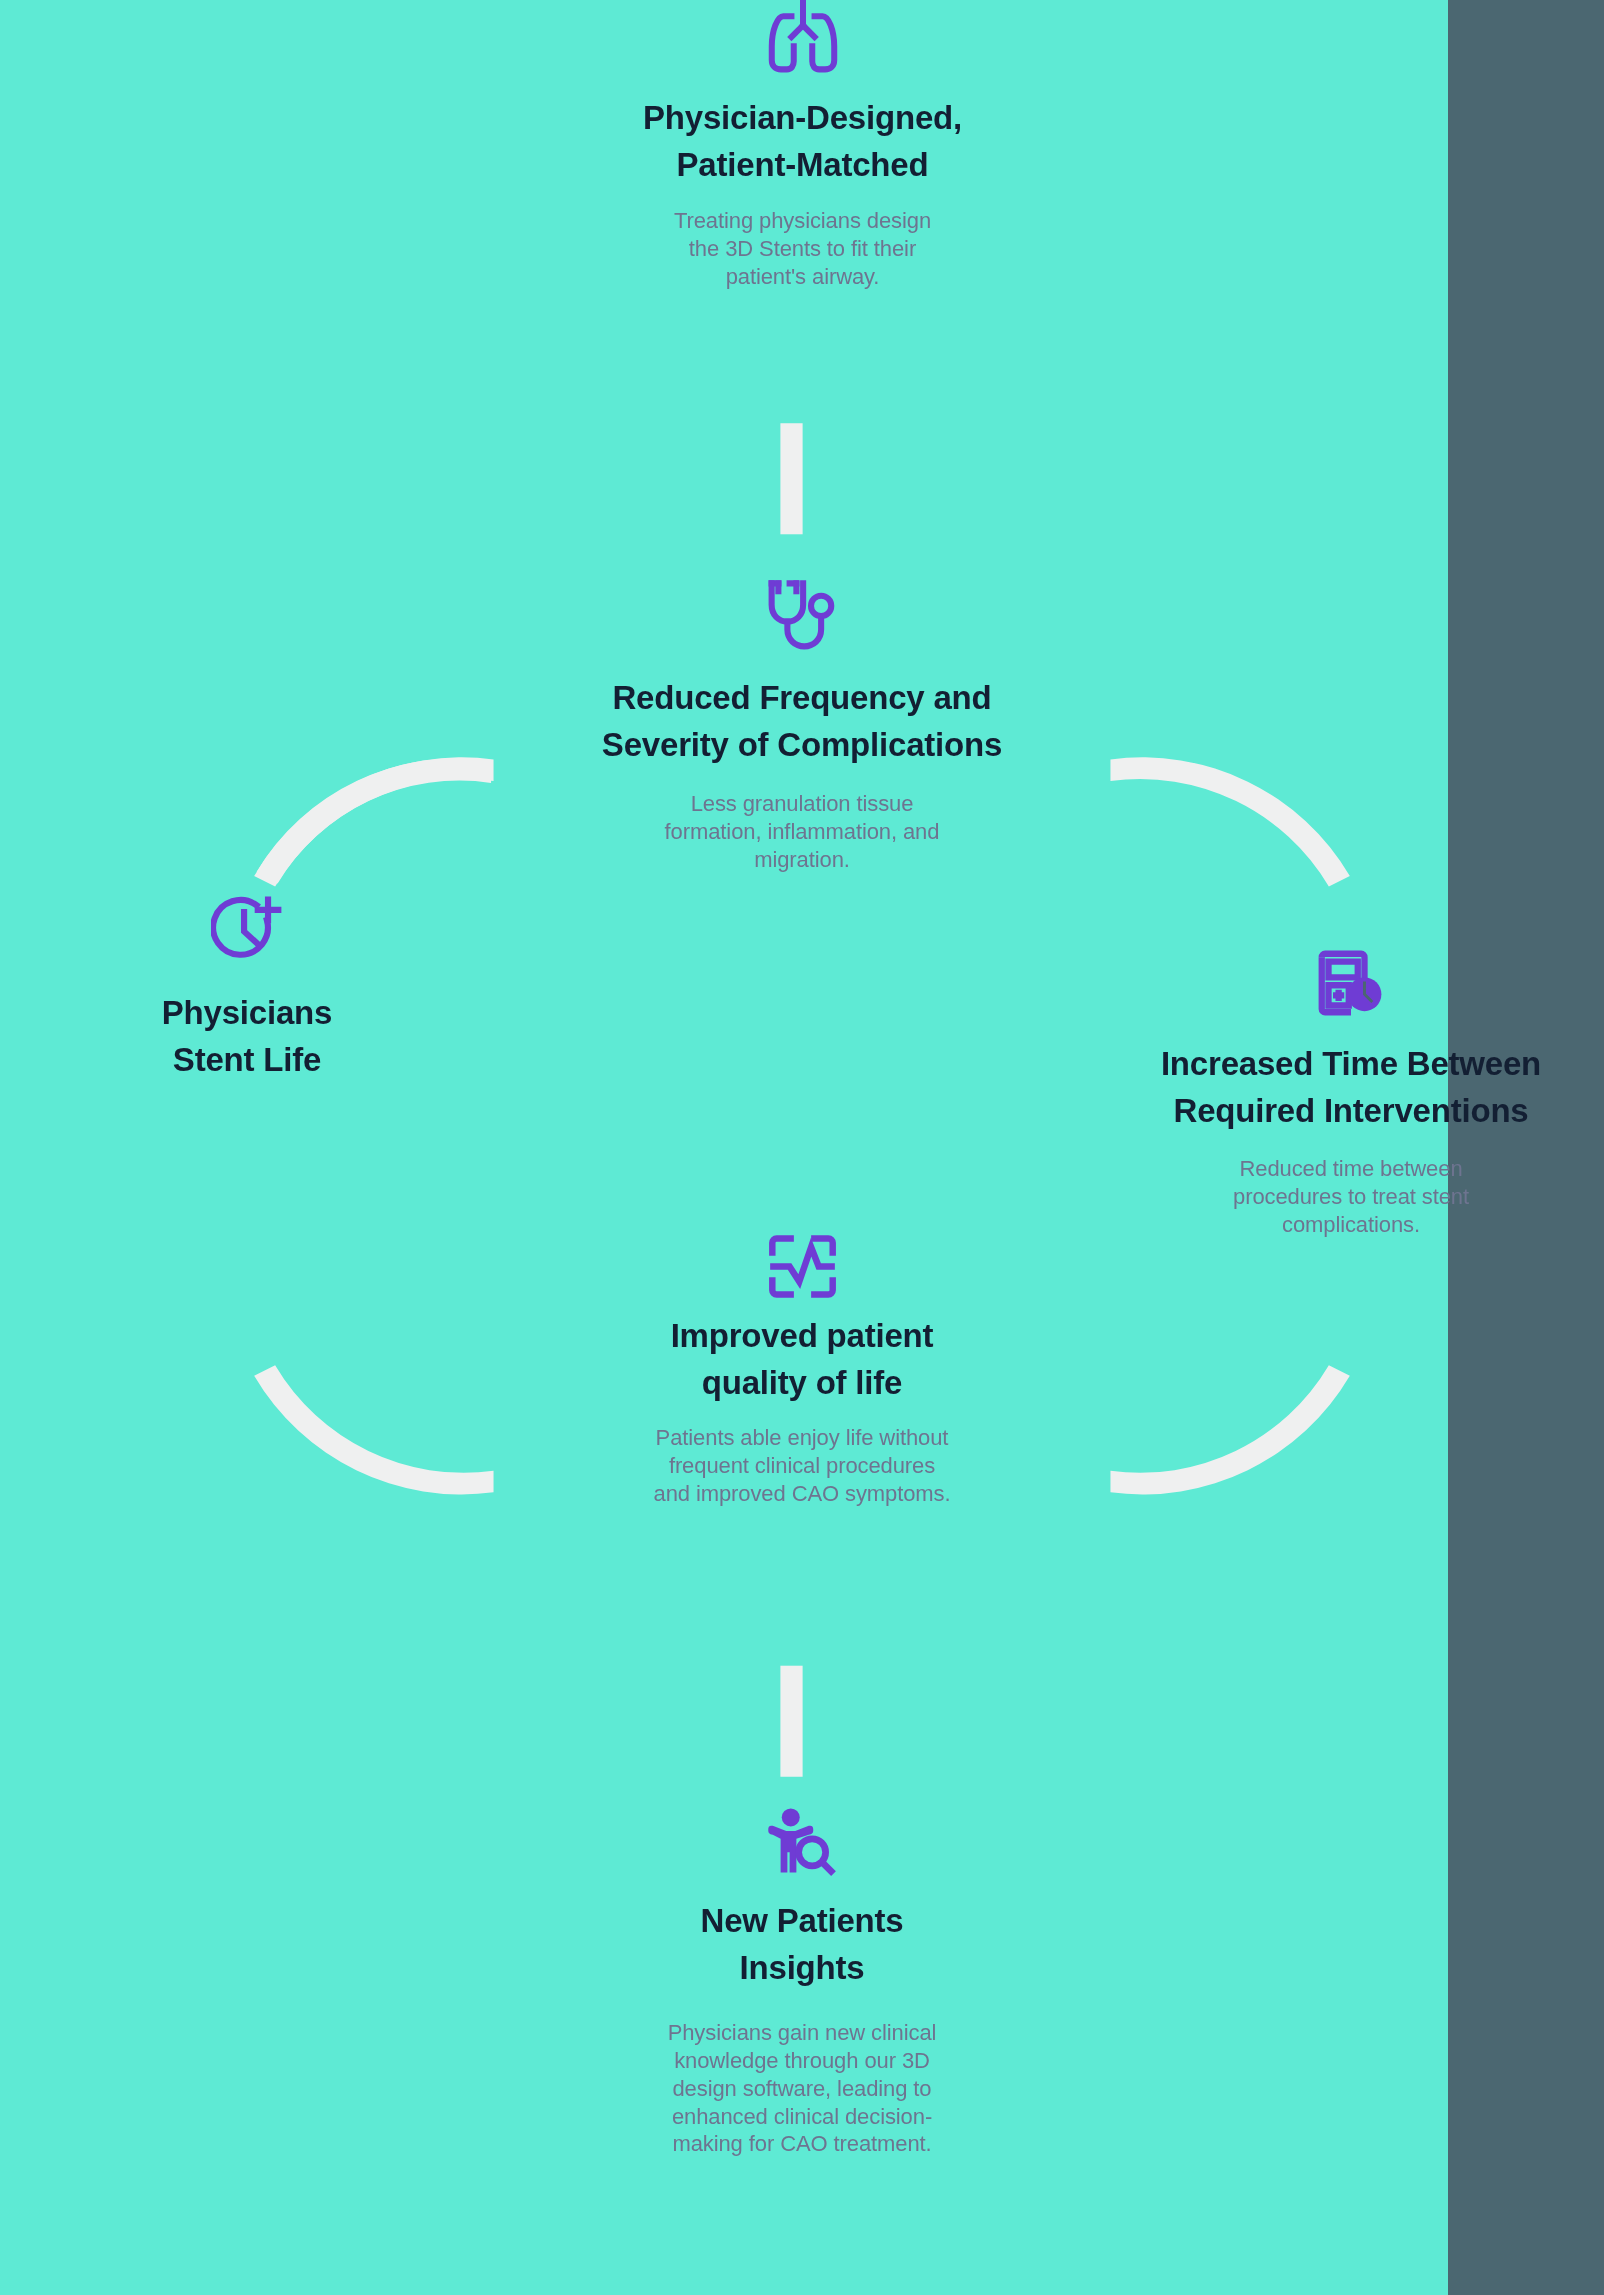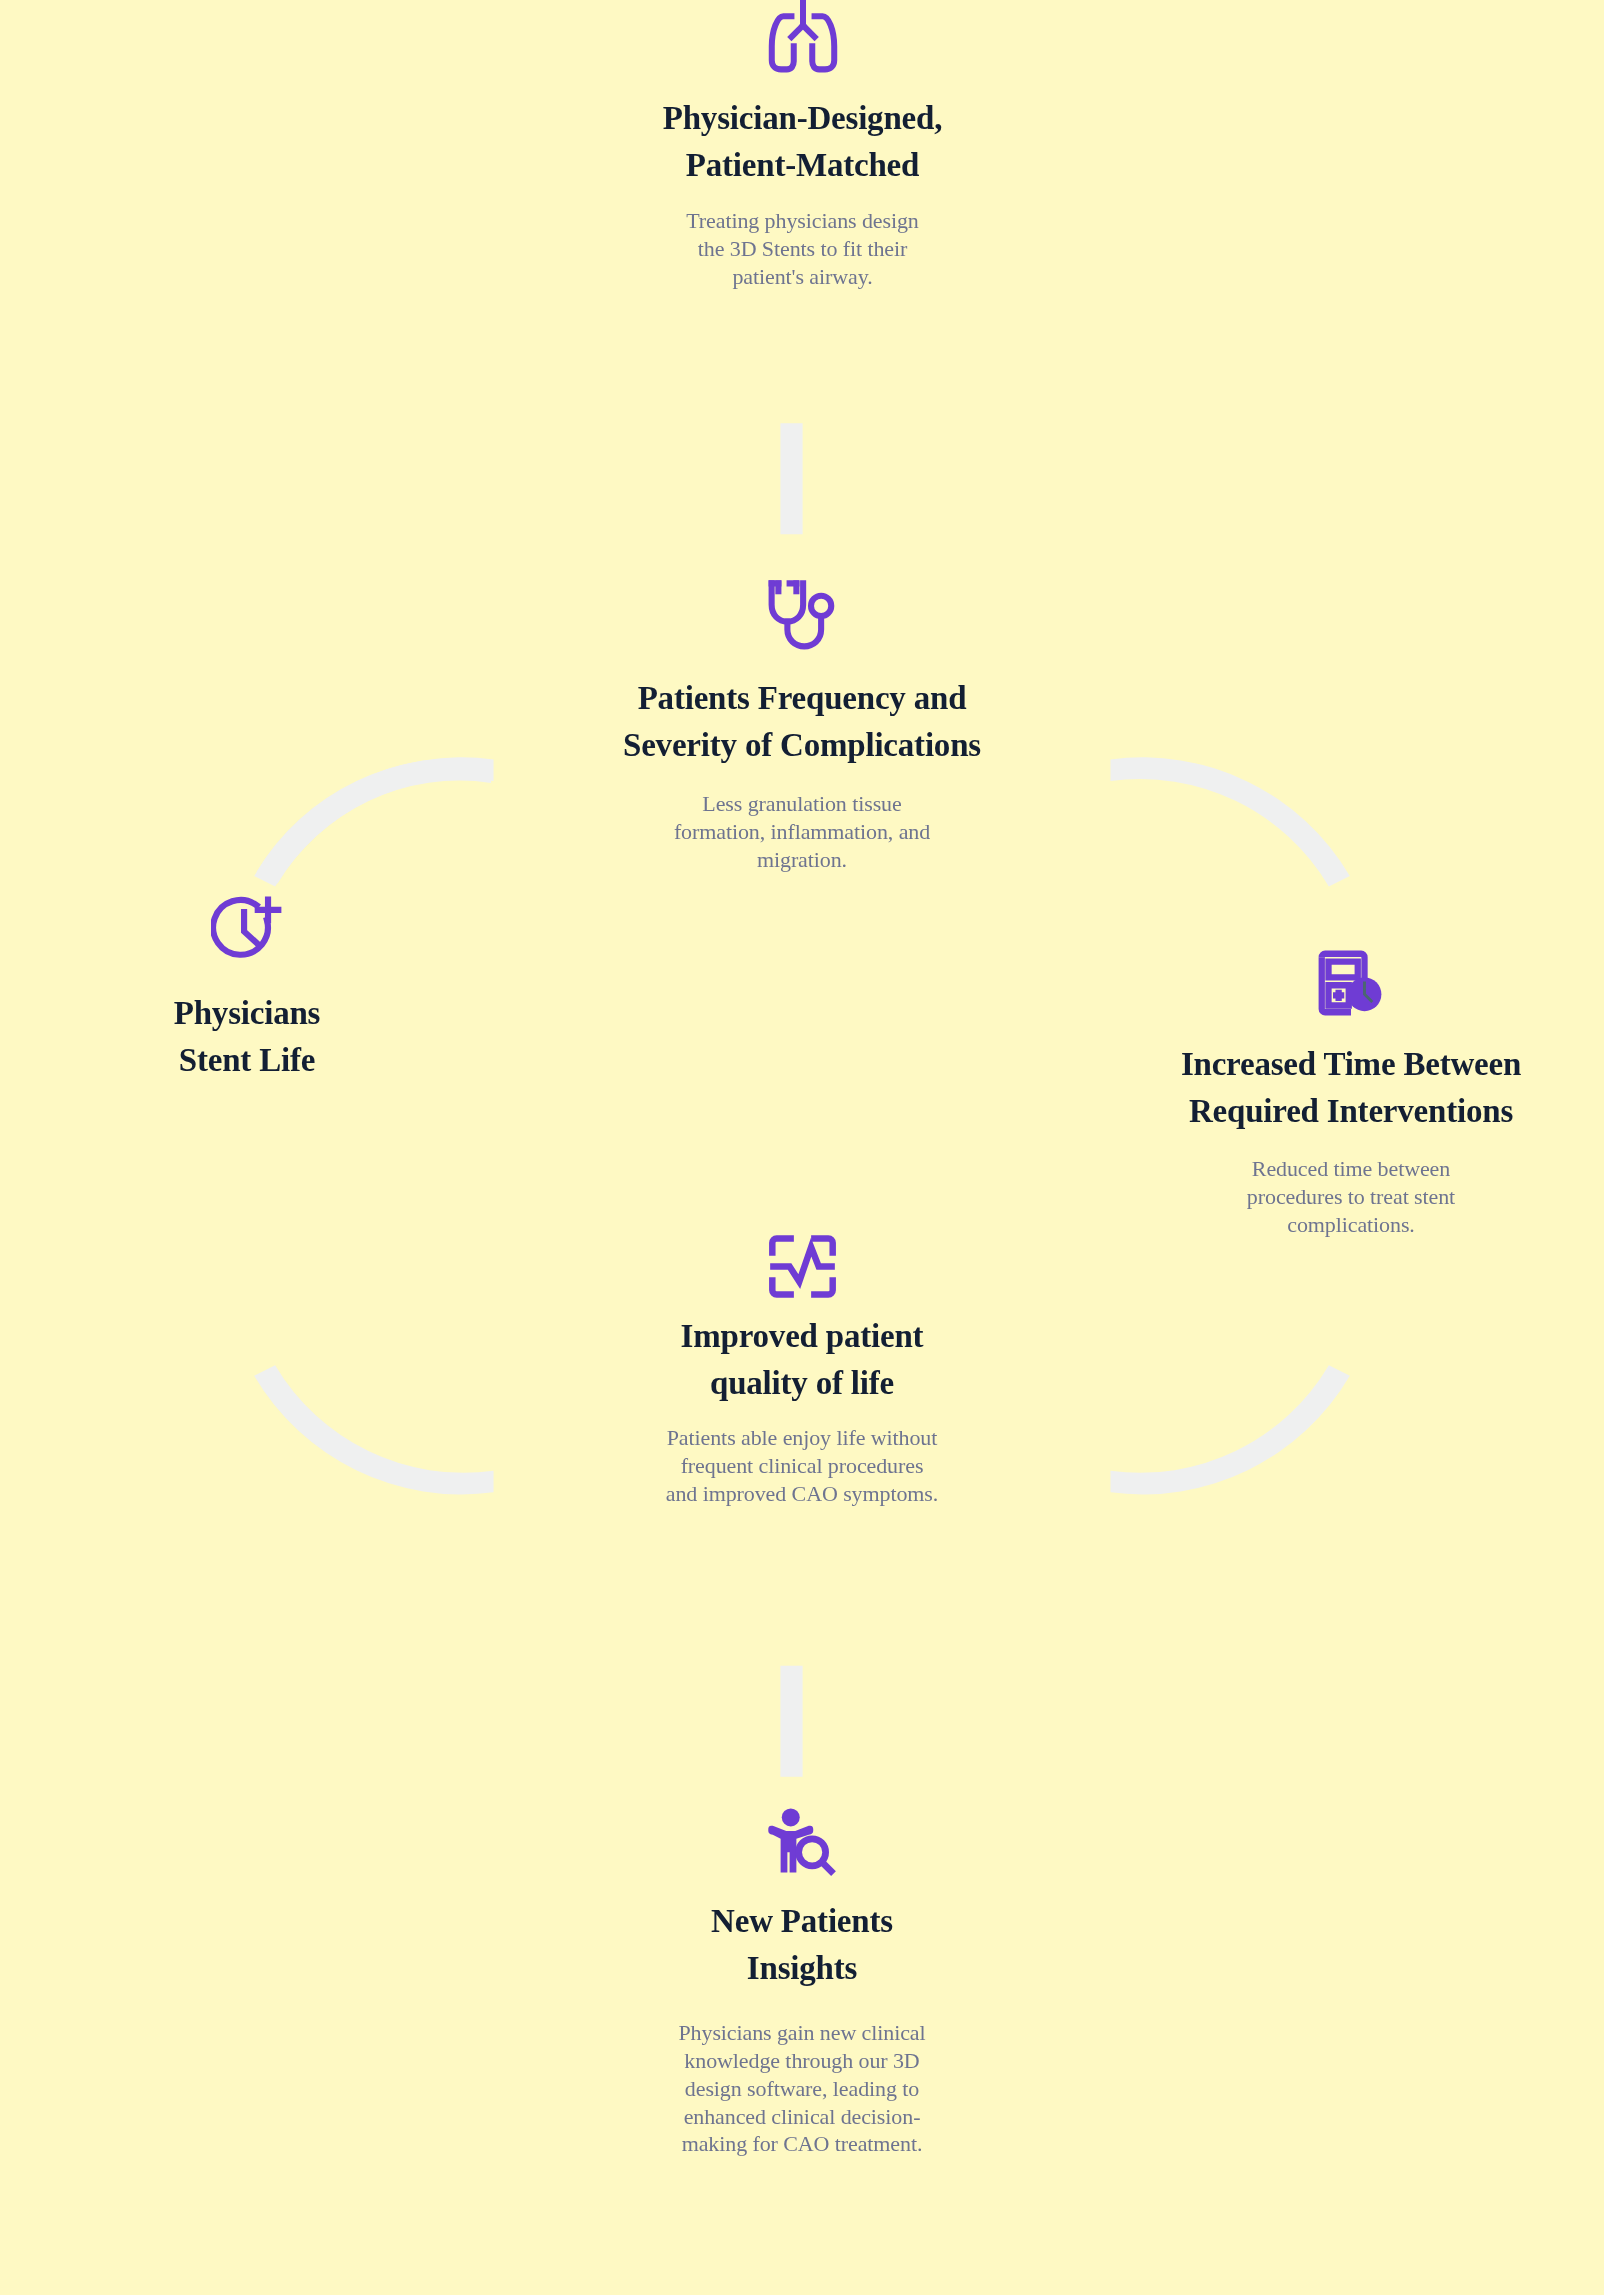--- a/index.html
+++ b/index.html
@@ -12,24 +12,23 @@
     height: 2295px;
     position: relative;
     overflow: hidden;
     font-family: "Liberation Sans", sans-serif;
     -webkit-font-smoothing: antialiased;
   }
 
   #stage {
     position: absolute;
     inset: 0;
-    width: 1604px;
+    width: 1448px;
     height: 2295px;
-    background: #fef9c3;
-    font-family: Liberation Serif, serif;
+    background: #5eead4;
   }
 
   
   #connectors {
     position: absolute;
     left: 0; top: 0;
     width: 1604px;
     height: 2295px;
     pointer-events: none;
   }
@@ -128,21 +127,21 @@
     <span class="node-icon">
       <svg width="72" height="72" viewBox="0 0 64 64" fill="none" stroke="#6f3cd4" stroke-width="5.4" stroke-linecap="square" stroke-linejoin="miter">
         <path d="M11 3 V10"></path>
         <path d="M27 3 V10"></path>
         <path d="M5 3 H11 M21 3 H27"></path>
         <path d="M5 3 V22 C5 31 11 37 19 37 C27 37 33 31 33 22 V3"></path>
         <path d="M19 37 V44 C19 53 26 59 34 59 C42 59 49 53 49 44 V33"></path>
         <circle cx="49" cy="23" r="9"></circle>
       </svg>
     </span>
-    <div class="node-title">Patients Frequency and
+    <div class="node-title">Reduced Frequency and
 Severity of Complications</div>
     <div class="node-desc">Less granulation tissue
 formation, inflammation, and
 migration.</div>
   </div>
 
   <div class="node" id="node-left">
     <span class="node-icon">
       <svg width="73" height="73" viewBox="0 0 64 64" fill="none" stroke="#6f3cd4" stroke-width="5.4" stroke-linecap="square" stroke-linejoin="miter">
         <path d="M49 22 A24 24 0 1 1 40 9"></path>

